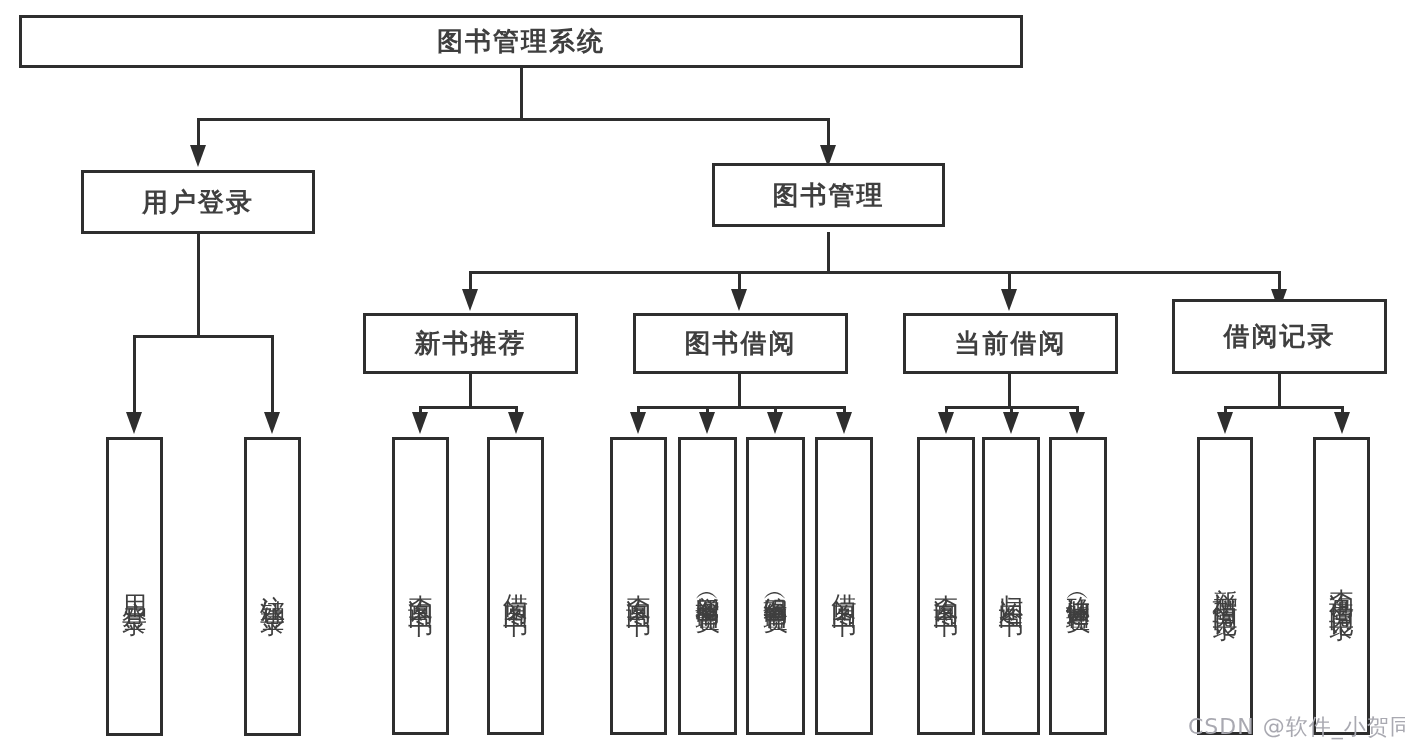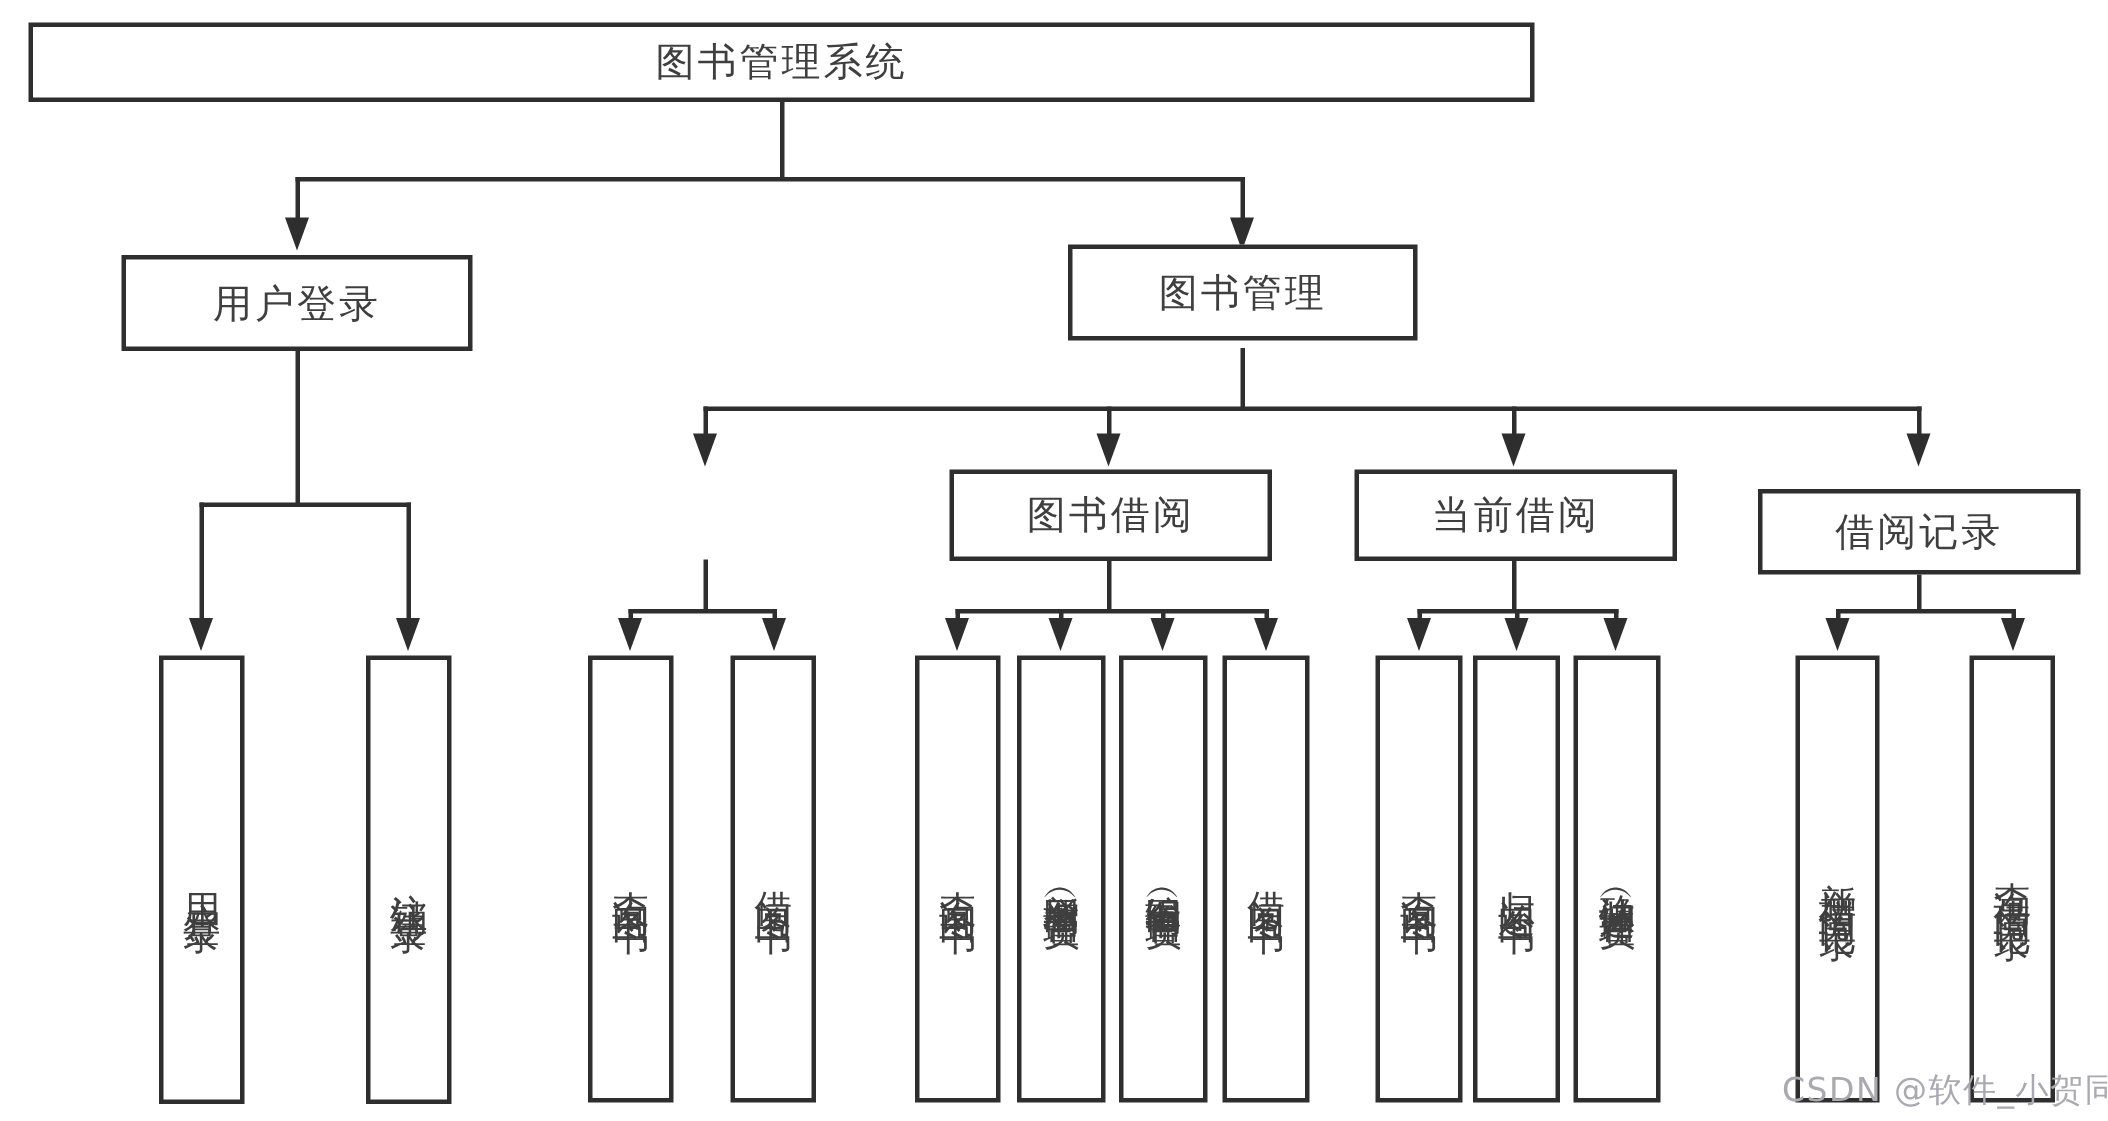--- a/index.html
+++ b/index.html
@@ -14,21 +14,21 @@
     position:absolute;
     box-sizing:border-box;
     border:3px solid #2e2e2e;
     background:#ffffff;
     display:flex;
     align-items:center;
     justify-content:center;
     color:#3f3f3f;
     text-align:center;
   }
-  .box.h{font-size:26px;letter-spacing:2px;}
+  .box.h{font-size:26px;letter-spacing:2px;font-weight:bold;}
   .box.v{
     writing-mode:vertical-rl;
     text-orientation:mixed;
     font-size:25px;
     letter-spacing:6px;
     line-height:1;
   }
   .line{position:absolute;background:#2e2e2e;}
   .arrow{
     position:absolute;width:0;height:0;
@@ -107,23 +107,24 @@
   <div class="line" style="left:1224px;top:406px;width:3px;height:10px"></div>
   <div class="arrow" style="left:1217px;top:412px"></div>
   <div class="line" style="left:1341px;top:406px;width:3px;height:10px"></div>
   <div class="arrow" style="left:1334px;top:412px"></div>
 
   <div class="box h" style="left:19px;top:15px;width:1004px;height:53px">图书管理系统</div>
 
   <div class="box h" style="left:81px;top:170px;width:234px;height:64px">用户登录</div>
   <div class="box h" style="left:712px;top:163px;width:233px;height:64px">图书管理</div>
 
+  <div class="box h" style="left:363px;top:313px;width:215px;height:61px">新书推荐</div>
   <div class="box h" style="left:903px;top:313px;width:215px;height:61px">当前借阅</div>
   <div class="box h" style="left:633px;top:313px;width:215px;height:61px">图书借阅</div>
-  <div class="box h" style="left:1172px;top:326px;width:215px;height:57px">借阅记录</div>
+  <div class="box h" style="left:1172px;top:299px;width:215px;height:75px">借阅记录</div>
 
   <div class="box v" style="left:106px;top:437px;width:57px;height:299px">用户登录</div>
   <div class="box v" style="left:244px;top:437px;width:57px;height:299px">注销登录</div>
 
   <div class="box v" style="left:392px;top:437px;width:57px;height:298px">查询图书</div>
   <div class="box v" style="left:487px;top:437px;width:57px;height:298px">借阅图书</div>
 
   <div class="box v" style="left:610px;top:437px;width:57px;height:298px">查询图书</div>
   <div class="box v" style="left:678px;top:437px;width:59px;height:298px;letter-spacing:2px;font-size:24px">新增图书（管理员）</div>
   <div class="box v" style="left:746px;top:437px;width:59px;height:298px;letter-spacing:2px;font-size:24px">编辑图书（管理员）</div>

